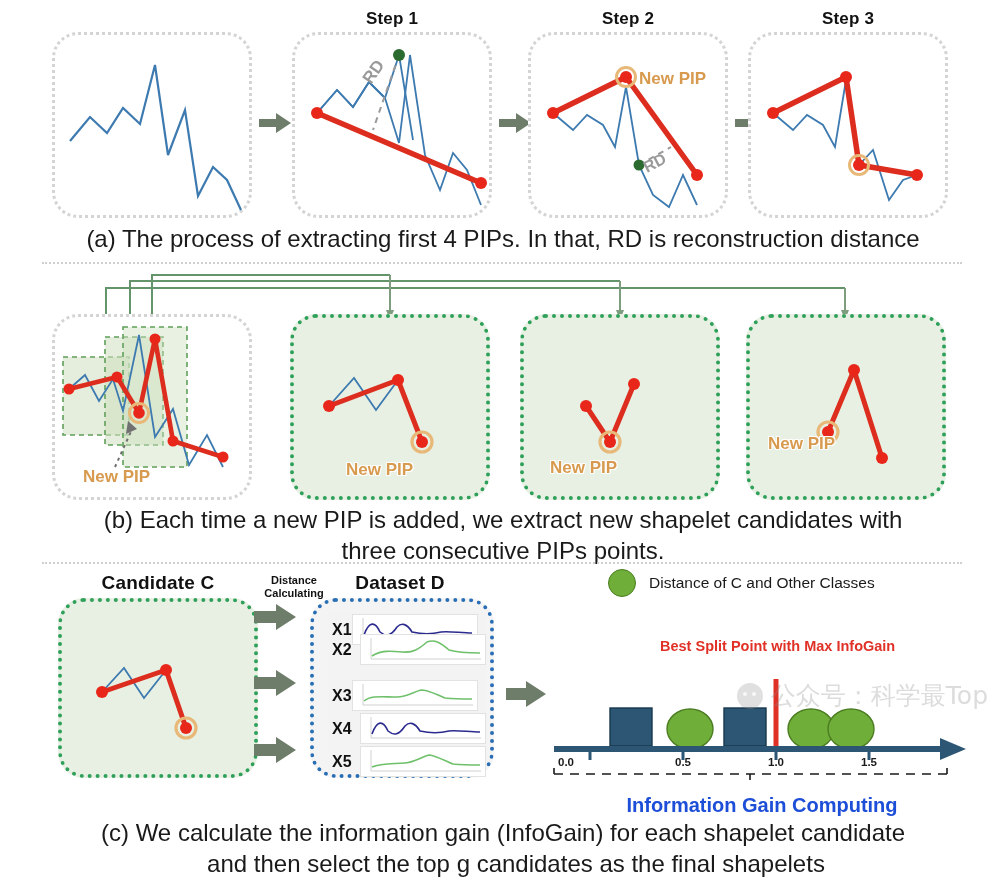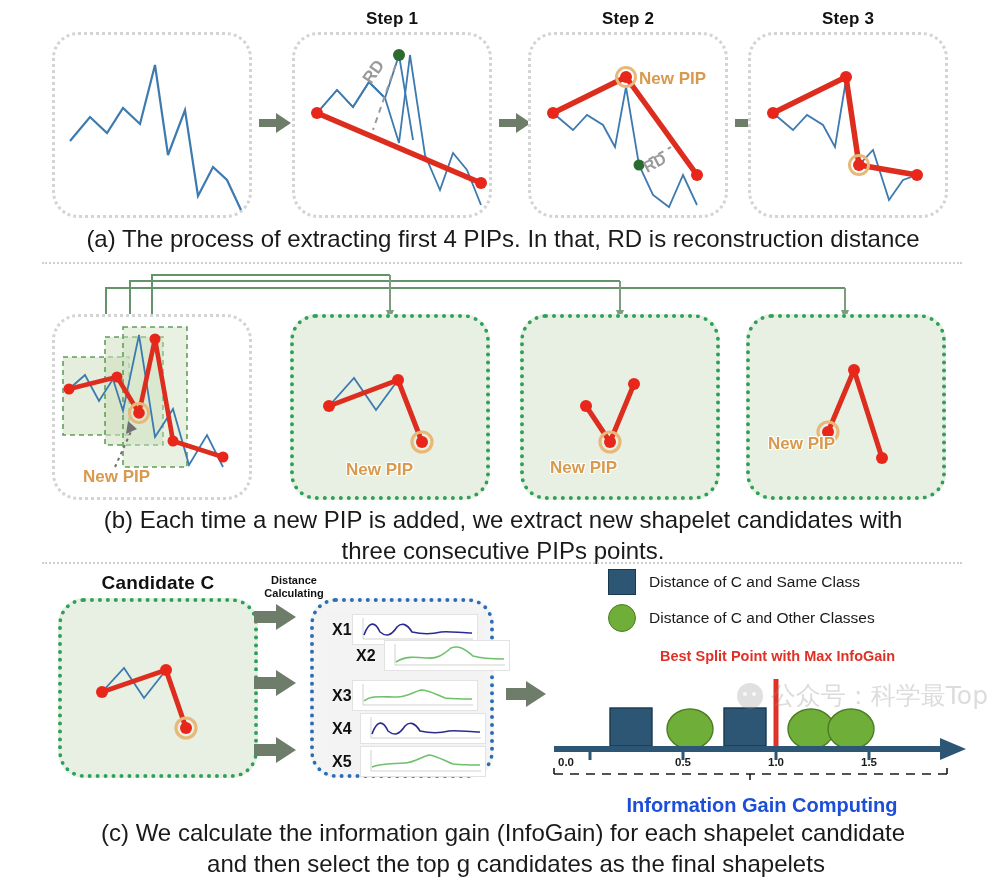--- a/index.html
+++ b/index.html
@@ -341,37 +341,38 @@
       <span>Calculating</span>
     </div>
     <svg class="svg-abs" style="left:252px;top:42px;" width="60" height="180">
       <g fill="#6e7d6a">
         <path d="M2,7 L24,7 L24,0 L44,13 L24,26 L24,19 L2,19 Z"></path>
         <path d="M2,73 L24,73 L24,66 L44,79 L24,92 L24,85 L2,85 Z"></path>
         <path d="M2,140 L24,140 L24,133 L44,146 L24,159 L24,152 L2,152 Z"></path>
       </g>
     </svg>
 
+    <div class="panel-title" style="left:300px;top:10px;width:200px;font-size:19px;">Dataset D</div>
     <div class="panel panel-blue" style="left:310px;top:36px;width:184px;height:180px;">
       <div class="mini-strip" style="left:14px;top:10px;width:158px;height:62px;"></div>
       <div class="mini-strip" style="left:14px;top:72px;width:158px;height:34px;"></div>
       <div class="mini-strip" style="left:14px;top:106px;width:158px;height:62px;"></div>
 
       <div class="mini-row" style="left:18px;top:12px;">
         <span class="lbl-x" style="position:relative;margin-right:0;">X1</span>
         <span class="mini-card">
           <svg width="124" height="29" viewBox="0 0 124 29">
             <line x1="10" y1="3" x2="10" y2="24" stroke="#bdbdbd" stroke-width=".7"></line>
             <line x1="10" y1="24" x2="120" y2="24" stroke="#bdbdbd" stroke-width=".7"></line>
             <path d="M11,20 C16,6 22,6 27,17 C33,22 38,21 44,12 C49,7 54,9 59,17 C68,19 80,19 88,17 C96,16 108,18 119,18" fill="none" stroke="#2b2b8f" stroke-width="1.6"></path>
           </svg>
         </span>
       </div>
 
-      <div class="mini-row" style="left:18px;top:38px;margin-left:24px;">
+      <div class="mini-row" style="left:18px;top:32px;">
         <span class="lbl-x" style="position:relative;margin-right:8px;">X2</span>
         <span class="mini-card">
           <svg width="124" height="29" viewBox="0 0 124 29">
             <line x1="10" y1="3" x2="10" y2="24" stroke="#bdbdbd" stroke-width=".7"></line>
             <line x1="10" y1="24" x2="120" y2="24" stroke="#bdbdbd" stroke-width=".7"></line>
             <path d="M11,21 C20,15 30,16 42,17 C52,18 58,14 66,7 C74,4 80,8 88,15 C98,18 108,18 119,18" fill="none" stroke="#6fc06a" stroke-width="1.6"></path>
           </svg>
         </span>
       </div>
 
@@ -408,30 +409,26 @@
         </span>
       </div>
     </div>
 
     <svg class="svg-abs" style="left:504px;top:118px;" width="44" height="28">
       <path d="M2,8 L22,8 L22,1 L42,14 L22,27 L22,20 L2,20 Z" fill="#6e7d6a"></path>
     </svg>
 
     <div class="legend" style="left:608px;top:7px;">
       <div class="legend-row">
-        <span class="legend-swatch-sq"></span>
-        <span class="legend-text">Distance of C and Same Class</span>
-      </div>
-      <div class="legend-row">
         <span class="legend-swatch-ci"></span>
         <span class="legend-text">Distance of C and Other Classes</span>
       </div>
     </div>
 
-    <div class="split-label" style="left:660px;top:86px;">Best Split Point with Max InfoGain</div>
+    <div class="split-label" style="left:660px;top:76px;">Best Split Point with Max InfoGain</div>
 
     <svg class="svg-abs" style="left:552px;top:105px;" width="420" height="110">
 
       <rect x="58" y="41" width="42" height="38" fill="#2d5674" stroke="#17384f" stroke-width="1.4"></rect>
       <ellipse cx="138" cy="62" rx="23" ry="20" fill="#6fae38" stroke="#4c7d22" stroke-width="1.4"></ellipse>
       <rect x="172" y="41" width="42" height="38" fill="#2d5674" stroke="#17384f" stroke-width="1.4"></rect>
       <ellipse cx="259" cy="62" rx="23" ry="20" fill="#6fae38" stroke="#4c7d22" stroke-width="1.4"></ellipse>
       <ellipse cx="299" cy="62" rx="23" ry="20" fill="#6fae38" stroke="#4c7d22" stroke-width="1.4"></ellipse>
 
       <line x1="224" y1="12" x2="224" y2="82" stroke="#e03127" stroke-width="5"></line>

